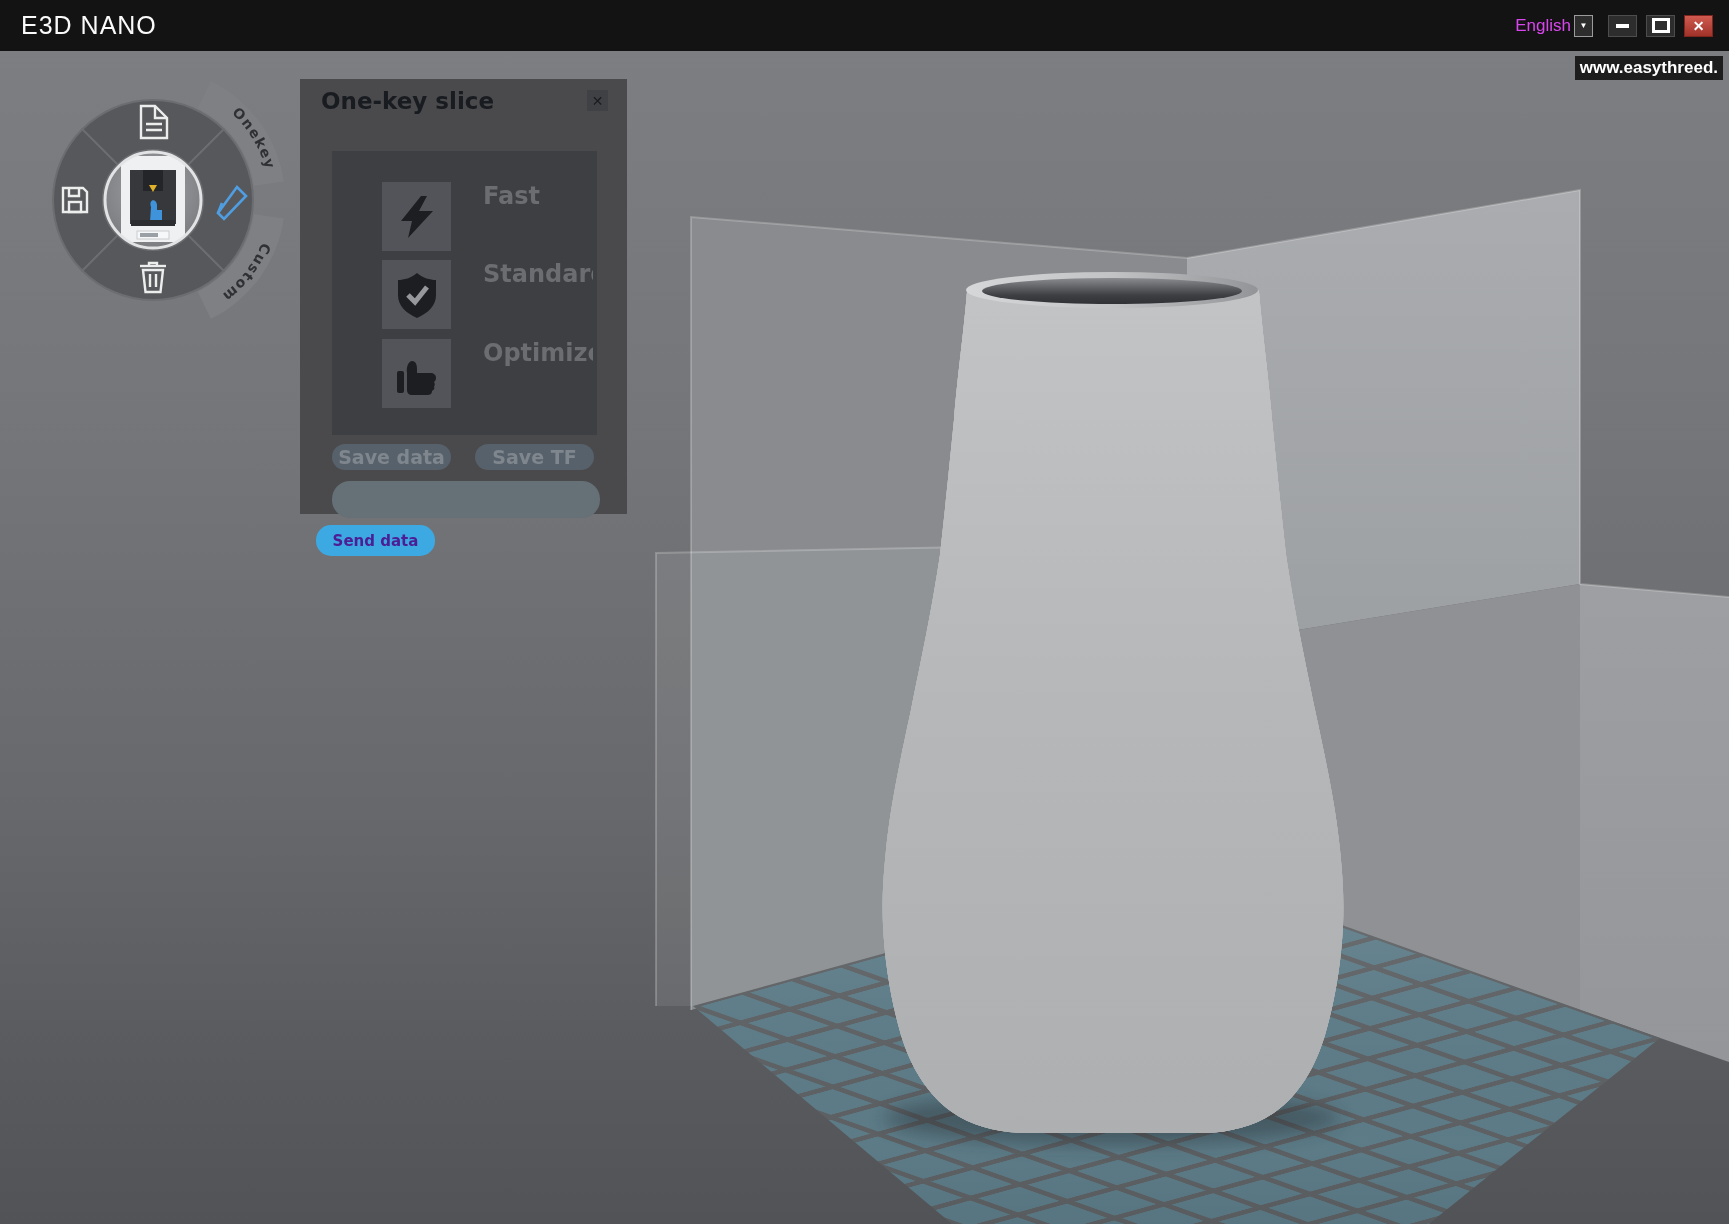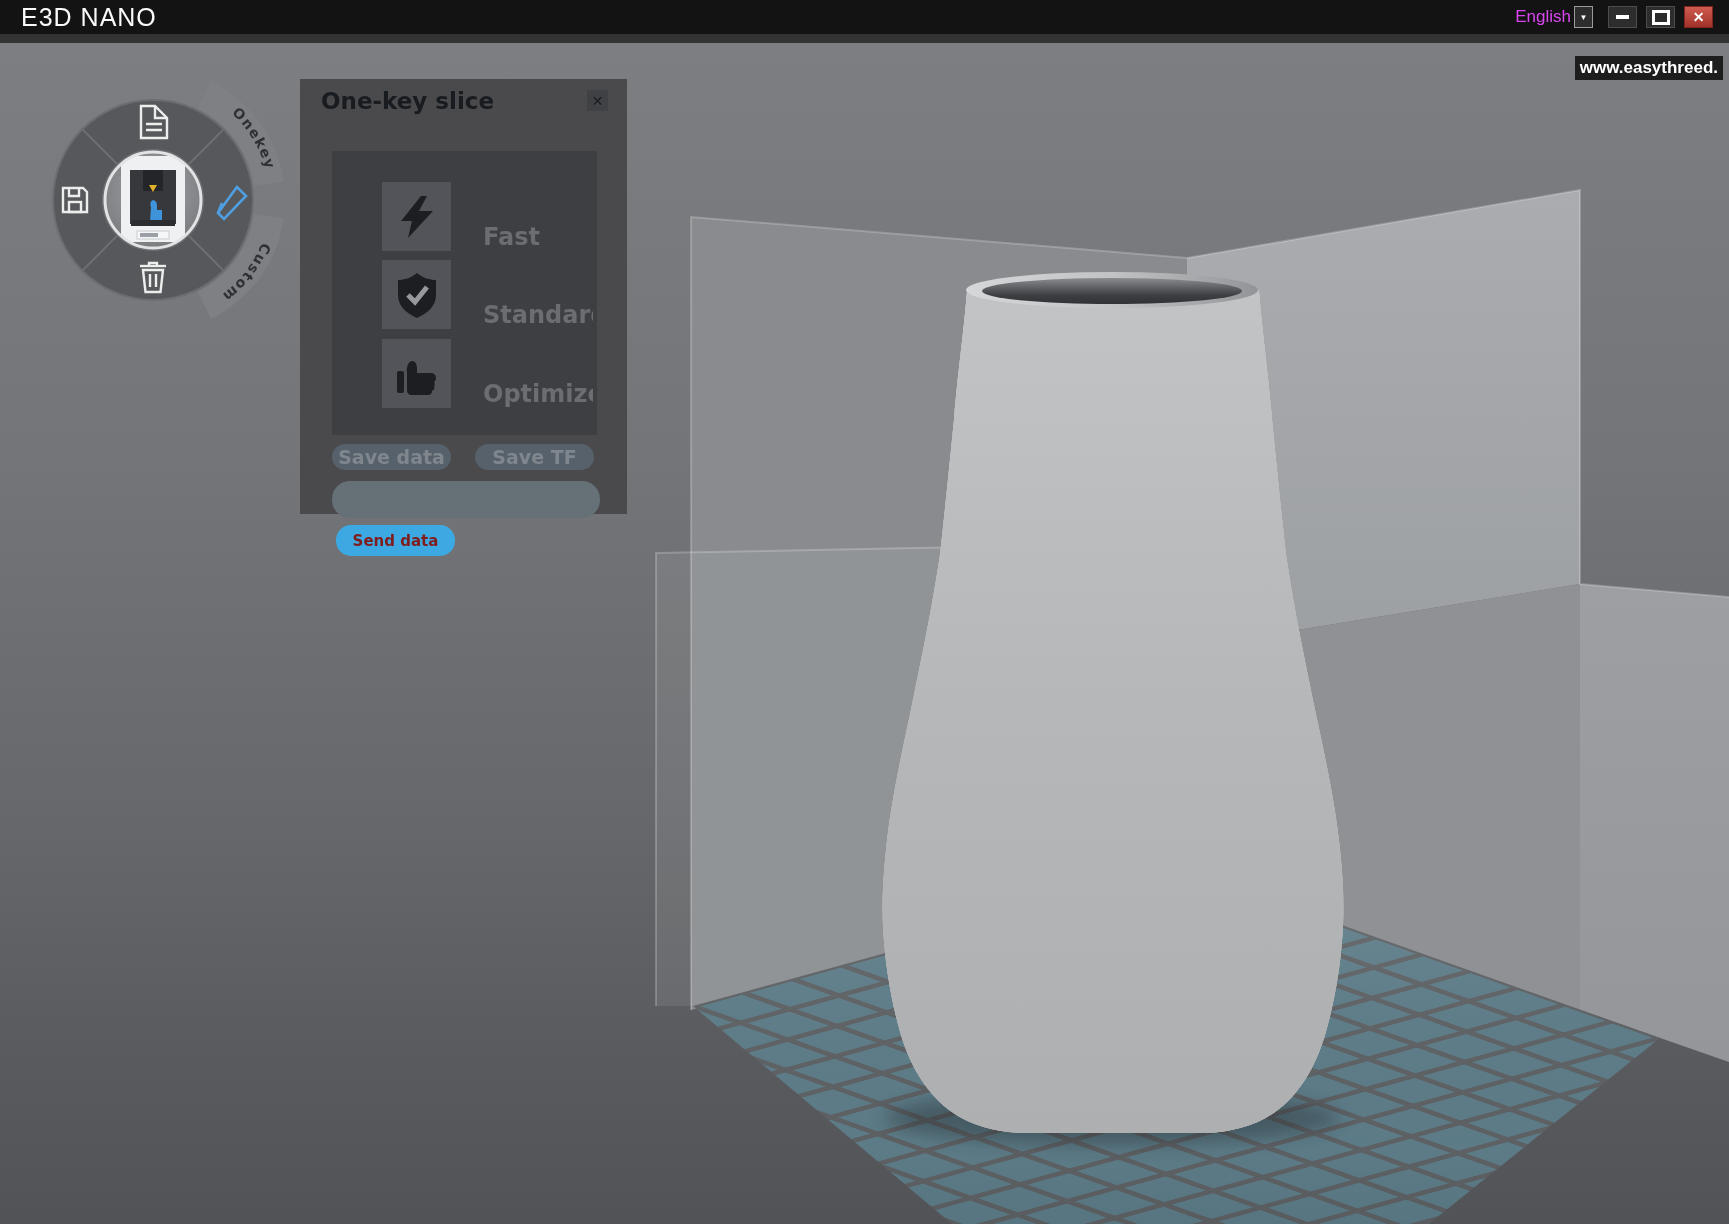--- a/index.html
+++ b/index.html
@@ -1,20 +1,20 @@
 <!DOCTYPE html>
 <html><head>
 <meta charset="utf-8">
 <style>
   html,body{margin:0;padding:0;background:#333;}
   body{width:1729px;height:1224px;position:relative;overflow:hidden;
        font-family:"Liberation Sans",sans-serif;-webkit-font-smoothing:antialiased;}
 
   
-  .titlebar{position:absolute;left:0;top:0;width:1729px;height:34px;background:#131313;
+  .titlebar{position:absolute;left:0;top:0;width:1729px;height:51px;background:#131313;
             display:flex;align-items:center;z-index:50;}
   .app-title{color:#fafafa;font-size:25px;letter-spacing:1px;margin-left:21px;}
   .tb-right{margin-left:auto;display:flex;align-items:center;margin-right:16px;gap:9px;}
   .combo{display:flex;align-items:center;gap:1px;margin-right:6px;}
   .combo-label{color:#d946ef;font-size:17px;margin-right:2px;}
   .combo-arrow{width:17px;height:20px;background:#2d2d2d;border:1px solid #9b9b9b;
                display:flex;align-items:center;justify-content:center;color:#fff;font-size:8px;}
   .win-btn{width:27px;height:20px;background:#2d2d2d;border:1px solid #4d4d4d;
            display:flex;align-items:center;justify-content:center;cursor:pointer;}
   .glyph-min{width:13px;height:4px;background:#fff;}
@@ -34,34 +34,34 @@
 
   
   .panel{position:absolute;left:300px;top:79px;width:327px;height:435px;background:#4a4a4c;
          z-index:35;font-family:"DejaVu Sans","Liberation Sans",sans-serif;}
   .panel-title{position:absolute;left:21px;top:9px;font-size:23px;font-weight:bold;color:#181b20;}
   .panel-close{position:absolute;right:19px;top:11px;width:21px;height:21px;background:#404144;
                display:flex;align-items:center;justify-content:center;cursor:pointer;}
   .panel-close span{color:#1a1b1e;font-weight:bold;font-size:14px;line-height:1;}
   .panel-inner{position:absolute;left:32px;top:72px;width:265px;height:284px;background:#3e3f42;
                overflow:hidden;}
-  .opt-row{position:absolute;left:50px;display:flex;align-items:flex-end;cursor:pointer;}
+  .opt-row{position:absolute;left:50px;display:flex;align-items:flex-start;cursor:pointer;}
   .opt-row.r0{top:31px;} .opt-row.r1{top:109px;} .opt-row.r2{top:188px;}
   .opt-tile{width:69px;height:69px;background:#525459;display:flex;align-items:center;justify-content:center;}
   .opt-label{margin-left:32px;width:110px;overflow:hidden;white-space:nowrap;
              font-size:24px;font-weight:bold;color:#6b6d71;}
   .pill-btn{position:absolute;height:26px;width:119px;border-radius:13px;background:#57616b;
             color:#7f868d;font-size:19px;font-weight:bold;border:none;cursor:pointer;
             font-family:"DejaVu Sans","Liberation Sans",sans-serif;}
   .save-data{left:32px;top:365px;} .save-tf{left:175px;top:365px;}
   .data-input{position:absolute;left:32px;top:402px;width:268px;height:37px;border-radius:18px;
               background:#667077;border:none;outline:none;box-sizing:border-box;padding:0 14px;
               color:#dfe3e6;font-size:15px;}
-  .send-btn{position:absolute;left:36px;top:446px;height:31px;width:119px;border-radius:15px;
-            background:#3da9e2;color:#7f1d1d;font-size:15px;font-weight:bold;border:none;cursor:pointer;
+  .send-btn{position:absolute;left:16px;top:446px;height:31px;width:119px;border-radius:15px;
+            background:#3da9e2;color:#4c1d95;font-size:15px;font-weight:bold;border:none;cursor:pointer;
             font-family:"DejaVu Sans","Liberation Sans",sans-serif;}
 </style>
 </head>
 <body>
 
 <svg class="scene" viewBox="0 0 1729 1224" preserveAspectRatio="none">
   <defs>
     <linearGradient id="bgGrad" x1="0" y1="43" x2="0" y2="1224" gradientUnits="userSpaceOnUse">
       <stop offset="0" stop-color="#7d7e81"></stop>
       <stop offset="0.35" stop-color="#747578"></stop>

